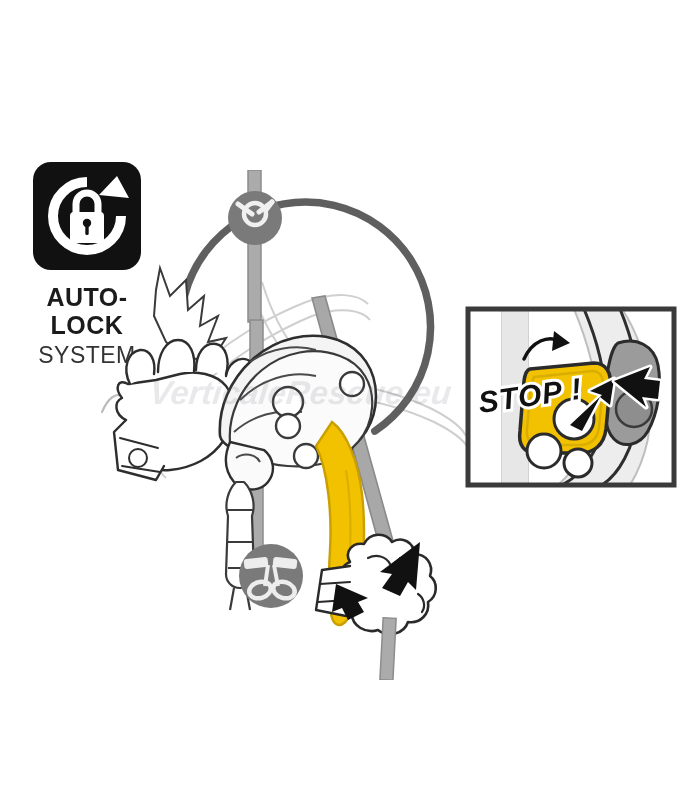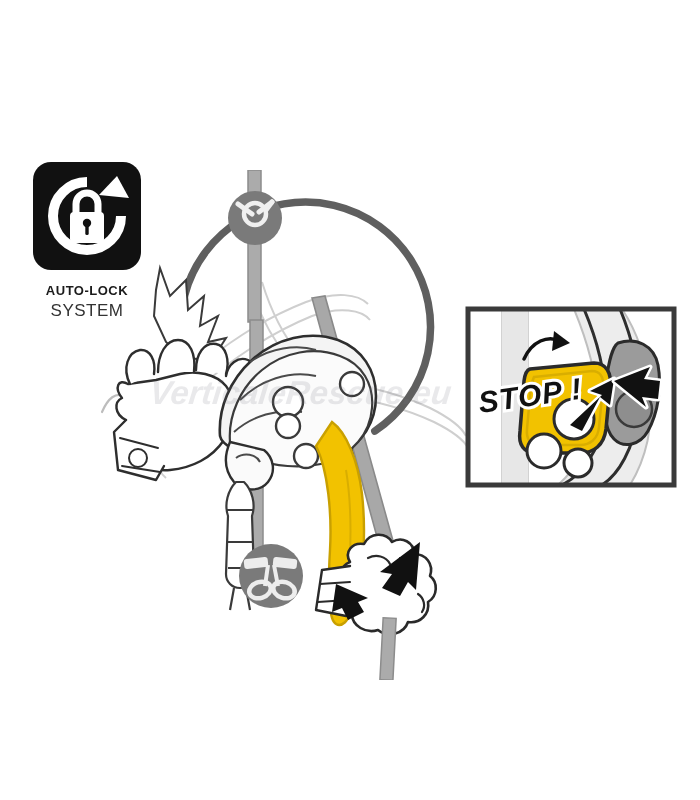--- a/index.html
+++ b/index.html
@@ -31,29 +31,29 @@
     width: 108px;
     height: 108px;
     margin: 0 auto;
     background: #111111;
     border-radius: 18px;
     position: relative;
   }
   #autolock-badge svg { display:block; }
   #autolock-title {
     margin-top: 14px;
-    font-size: 13px;
+    font-size: 25px;
     font-weight: bold;
     letter-spacing: 0.5px;
     color: #1b1b1b;
     line-height: 1.1;
   }
   #autolock-sub {
     margin-top: 4px;
-    font-size: 17px;
+    font-size: 23px;
     font-weight: normal;
     letter-spacing: 0.5px;
     color: #333333;
     line-height: 1.1;
   }
 
   
   #main-illustration {
     position: absolute;
     left: 100px;

